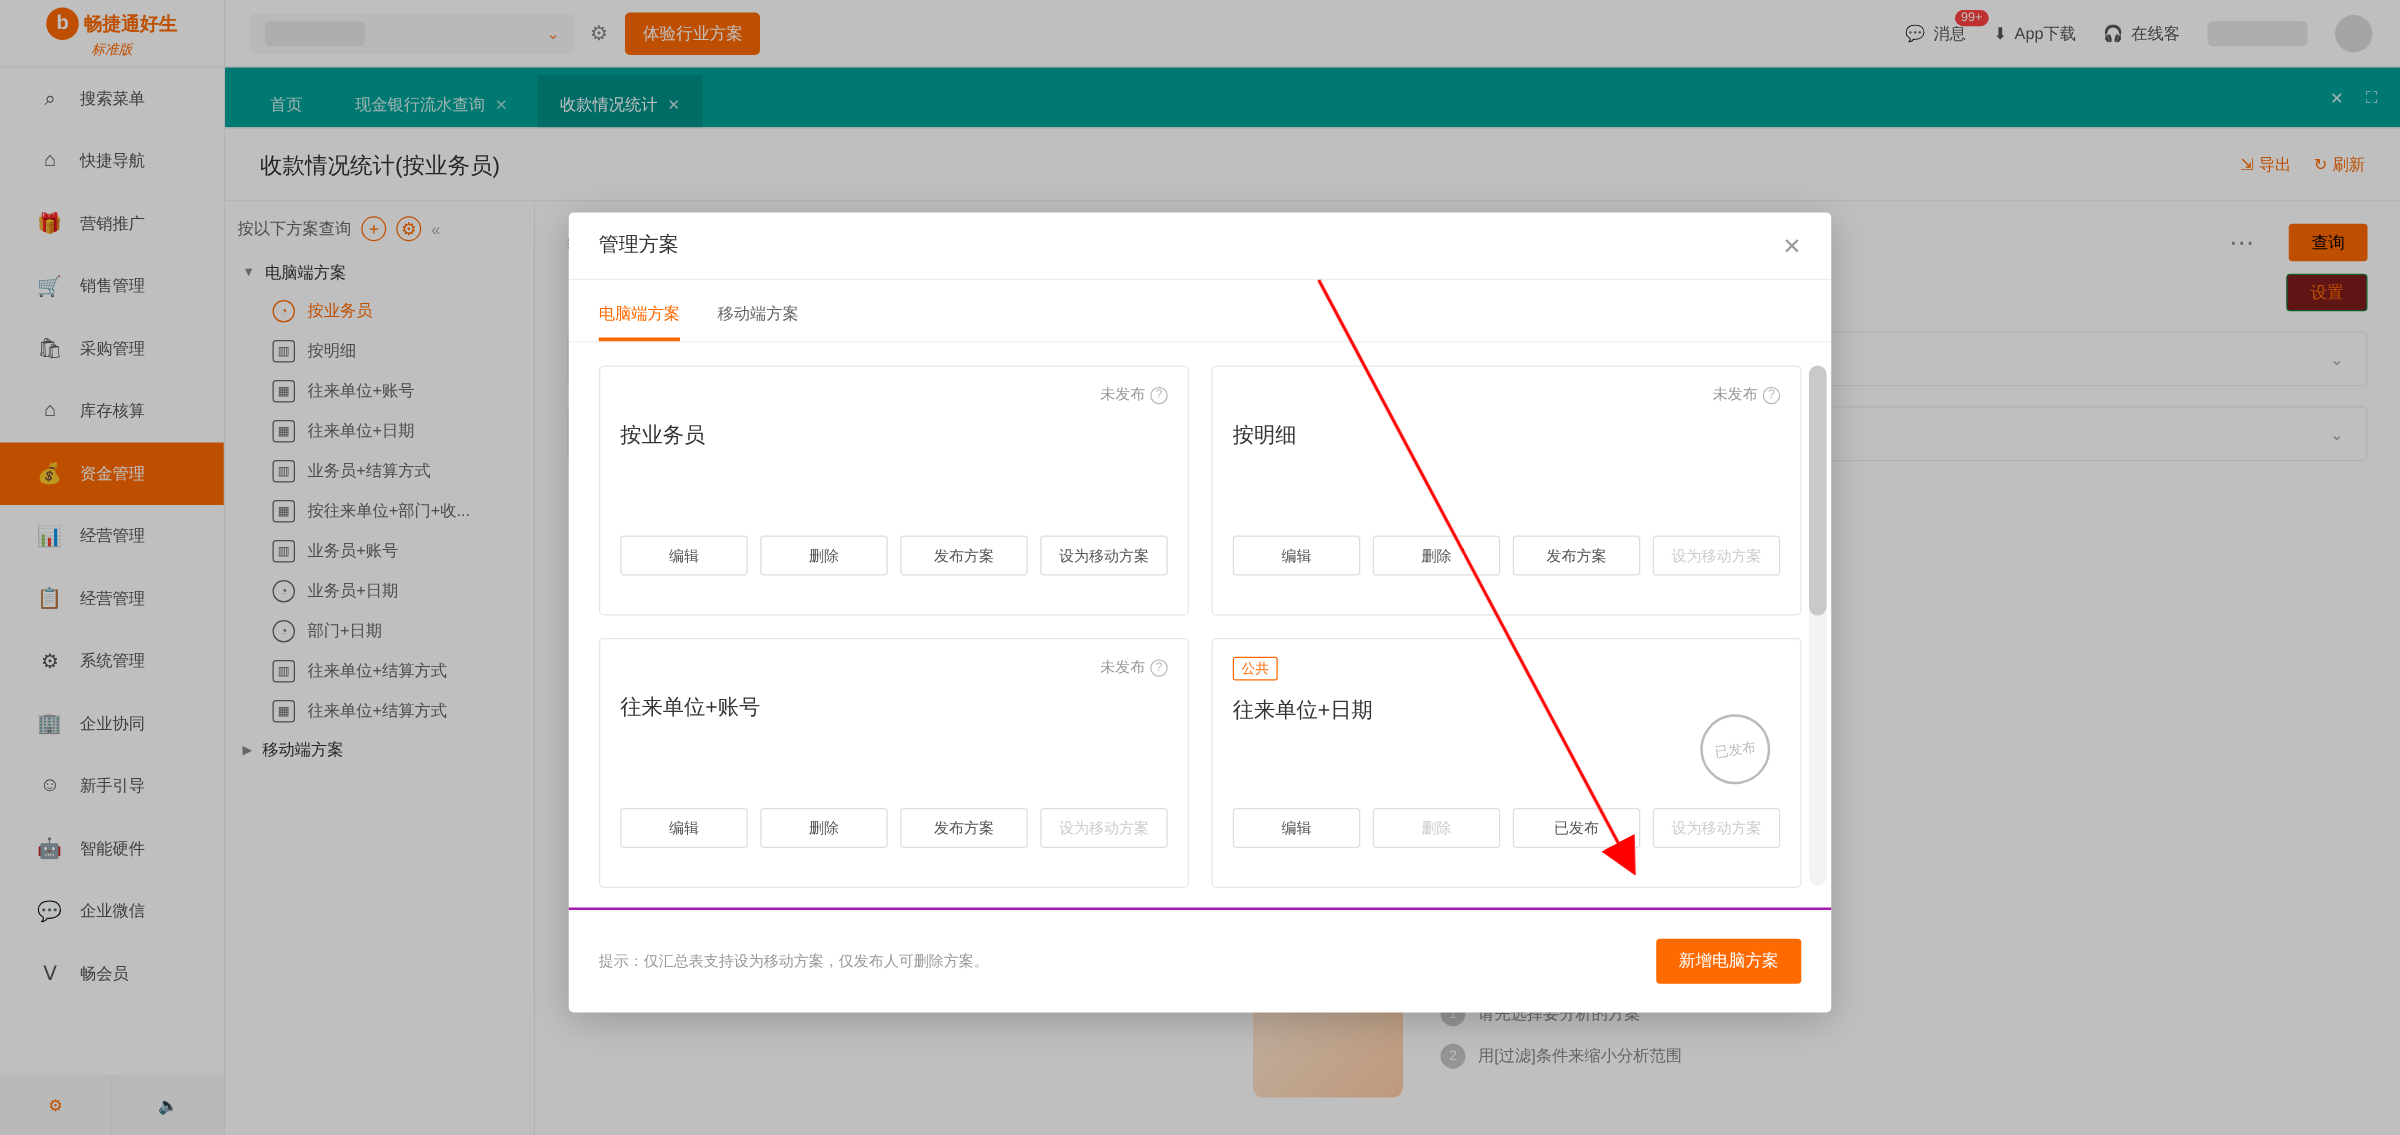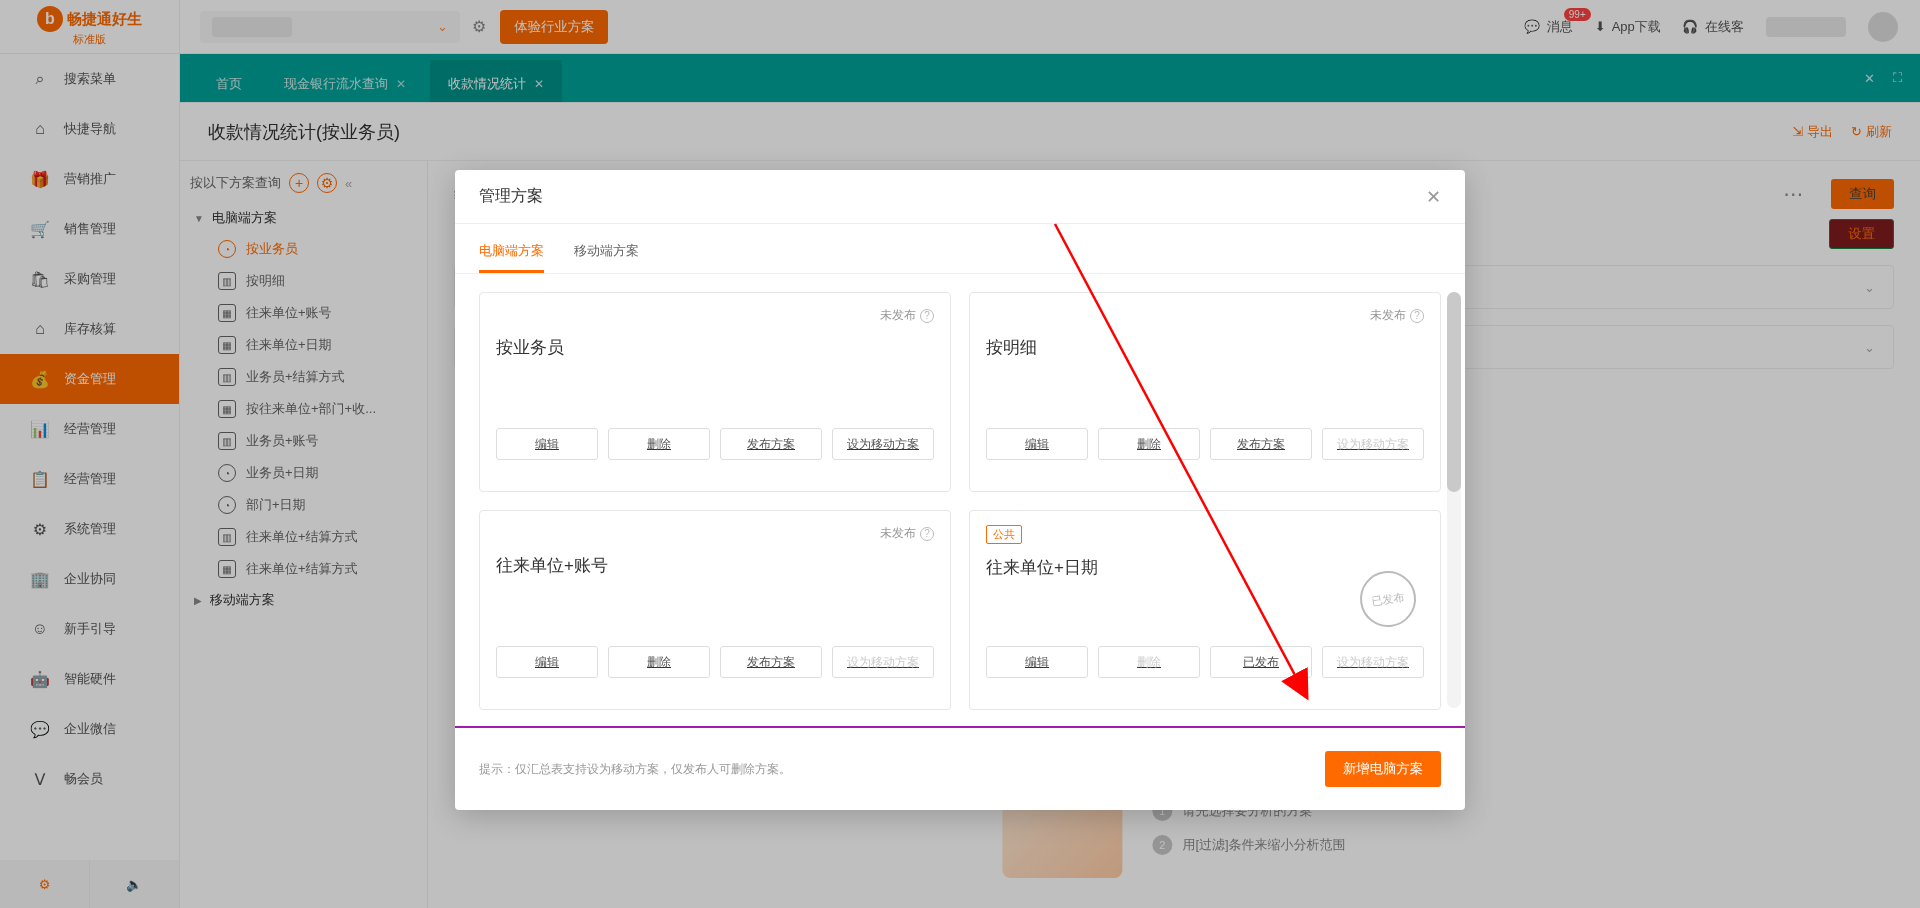--- a/index.html
+++ b/index.html
@@ -1,21 +1,21 @@
 <!DOCTYPE html>
 <html><head>
 <meta charset="utf-8">
 <style>
 *{box-sizing:border-box;margin:0;padding:0;}
 body{font-family:"Microsoft YaHei",Arial,sans-serif;font-size:13px;color:#333;background:#f5f5f5;overflow:hidden;width:1920px;height:908px;position:relative;}
 
 .topbar{height:54px;background:#fff;display:flex;align-items:center;border-bottom:1px solid #eee;position:relative;}
 .logo{width:180px;height:54px;display:flex;flex-direction:column;align-items:center;justify-content:center;border-right:1px solid #eee;}
 .logo-main{color:#ff6a00;font-weight:bold;font-size:15px;display:flex;align-items:center;gap:4px;}
-.logo-sub{color:#ff6a00;font-size:11px;}
+.logo-sub{color:#ff6a00;font-size:11px;font-style:italic;}
 .logo-circle{width:26px;height:26px;border-radius:50%;background:#ff6a00;color:#fff;display:flex;align-items:center;justify-content:center;font-size:16px;font-weight:bold;}
 .org-sel{margin-left:20px;height:32px;min-width:260px;background:#f7f7f7;border-radius:4px;display:flex;align-items:center;padding:0 12px;color:#999;}
 .chev{margin-left:auto;color:#ff8a3d;}
 .gear{margin-left:12px;color:#888;font-size:16px;}
 .exp-btn{margin-left:14px;height:34px;padding:0 14px;background:#ff6a00;color:#fff;border:none;border-radius:4px;cursor:pointer;}
 .top-right{margin-left:auto;display:flex;align-items:center;gap:22px;padding-right:22px;color:#555;}
 .tr-item{display:flex;align-items:center;gap:6px;cursor:pointer;font-size:13px;}
 .badge{position:relative;}
 .badge::after{content:"99+";position:absolute;top:-10px;right:-18px;background:#ff4040;color:#fff;font-size:10px;border-radius:8px;padding:1px 5px;}
 .avatar{width:30px;height:30px;border-radius:50%;background:#ddd;}
@@ -50,21 +50,21 @@
 .tree-hdr{display:flex;align-items:center;gap:8px;padding:6px 4px;color:#333;cursor:pointer;}
 .tree-caret{font-size:10px;color:#888;}
 .tree-item{display:flex;align-items:center;gap:10px;padding:7px 4px 7px 28px;color:#666;cursor:pointer;}
 .tree-item.on{color:#ff6a00;}
 .ti-ico{width:18px;height:18px;border:1px solid currentColor;border-radius:3px;display:flex;align-items:center;justify-content:center;font-size:10px;}
 .ti-ico.round{border-radius:50%;}
 .main-pane{flex:1;padding:18px 26px;position:relative;}
 .mp-row{display:flex;align-items:center;gap:12px;}
 .mp-label{color:#777;}
 .dots{margin-left:auto;color:#888;font-size:20px;letter-spacing:2px;}
-.qbtn{background:#ff6a00;color:#404040;border:none;height:30px;padding:0 18px;border-radius:3px;margin-left:14px;}
+.qbtn{background:#ff6a00;color:#000000;border:none;height:30px;padding:0 18px;border-radius:3px;margin-left:14px;}
 .sbtn{border:1px solid #15803d;color:#ff6a00;background:#7f1d1d;height:30px;padding:0 18px;border-radius:3px;}
 .coll-row{margin-top:16px;border:1px solid #eee;border-radius:4px;height:44px;display:flex;align-items:center;justify-content:flex-end;padding:0 18px;color:#aaa;}
 .hint-box{position:absolute;bottom:30px;left:50%;transform:translateX(-50%);display:flex;gap:30px;align-items:center;}
 .hint-img{width:120px;height:100px;background:linear-gradient(135deg,#ffd9b3,#ff9a4d);border-radius:8px;opacity:.5;}
 .hint-list{display:flex;flex-direction:column;gap:14px;}
 .hint-item{display:flex;align-items:center;gap:10px;color:#888;}
 .num-dot{width:20px;height:20px;border-radius:50%;background:#c7c7c7;color:#fff;display:flex;align-items:center;justify-content:center;font-size:11px;}
 
 .mask{position:absolute;inset:0;background:rgba(0,0,0,.25);}
 .modal{position:absolute;top:144px;left:50%;transform:translateX(-50%);width:1010px;height:640px;background:#fff;border-radius:4px;box-shadow:0 6px 30px rgba(0,0,0,.2);display:flex;flex-direction:column;margin-top:26px;}
@@ -75,21 +75,21 @@
 .m-tab{padding-bottom:10px;color:#666;cursor:pointer;}
 .m-tab.on{color:#ff6a00;border-bottom:3px solid #ff6a00;font-weight:500;}
 .m-body{flex:1;padding:18px 24px;overflow:auto;position:relative;}
 .cards{display:grid;grid-template-columns:1fr 1fr;gap:18px;}
 .card{border:1px solid #e6e6e6;border-radius:4px;padding:14px 16px 31px;position:relative;min-height:200px;display:flex;flex-direction:column;}
 .card-top{display:flex;align-items:center;gap:8px;}
 .tag-pub{border:1px solid #ff6a00;color:#ff6a00;font-size:11px;padding:1px 6px;border-radius:2px;}
 .status{margin-left:auto;color:#999;font-size:12px;display:flex;align-items:center;gap:4px;}
 .qmark{width:14px;height:14px;border-radius:50%;border:1px solid #bbb;color:#bbb;display:flex;align-items:center;justify-content:center;font-size:10px;}
 .card-title{font-size:17px;margin-top:12px;}
-.card-btns{margin-top:auto;display:flex;gap:10px;text-decoration:underline;}
+.card-btns{margin-top:auto;display:flex;gap:10px;}
 .cbtn{flex:1;height:32px;border:1px solid #ddd;background:#fff;border-radius:3px;color:#555;cursor:pointer;font-size:12px;}
 .cbtn.dis{color:#ccc;cursor:default;}
 .stamp{position:absolute;right:24px;top:60px;width:56px;height:56px;border:2px solid #bbb;border-radius:50%;display:flex;align-items:center;justify-content:center;color:#bbb;font-size:11px;transform:rotate(-8deg);}
 .m-foot{height:84px;border-top:2px solid #a21caf;display:flex;align-items:center;padding:0 24px;}
 .tip{color:#999;font-size:12px;}
 .add-btn{margin-left:auto;background:#ff6a00;color:#fff;border:none;height:36px;padding:0 18px;border-radius:3px;cursor:pointer;}
 .m-scroll{position:absolute;right:4px;top:18px;bottom:18px;width:14px;background:#f3f3f3;border-radius:7px;}
 .m-thumb{position:absolute;right:4px;top:18px;width:14px;height:200px;background:#c9c9c9;border-radius:7px;}
 
 .arrow-svg{position:absolute;top:144px;left:50%;transform:translateX(-50%);width:1010px;height:640px;pointer-events:none;}

